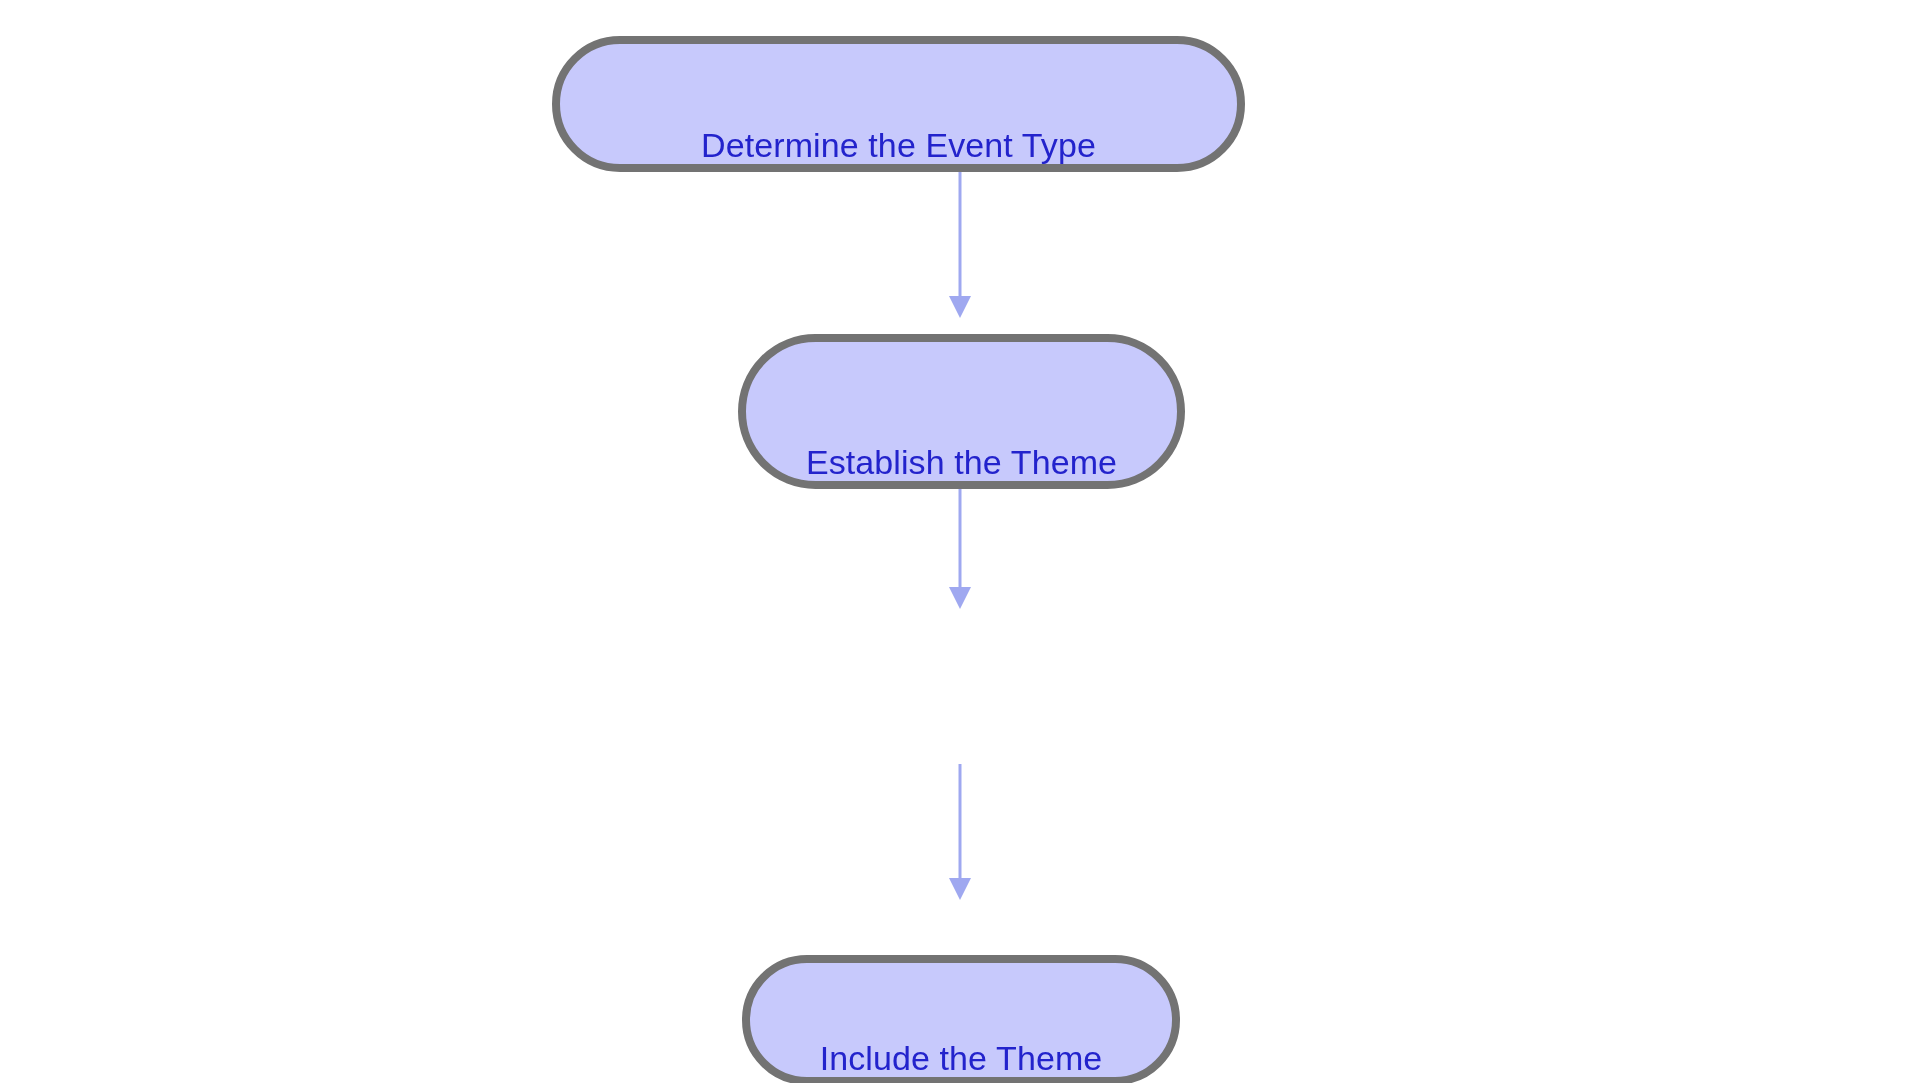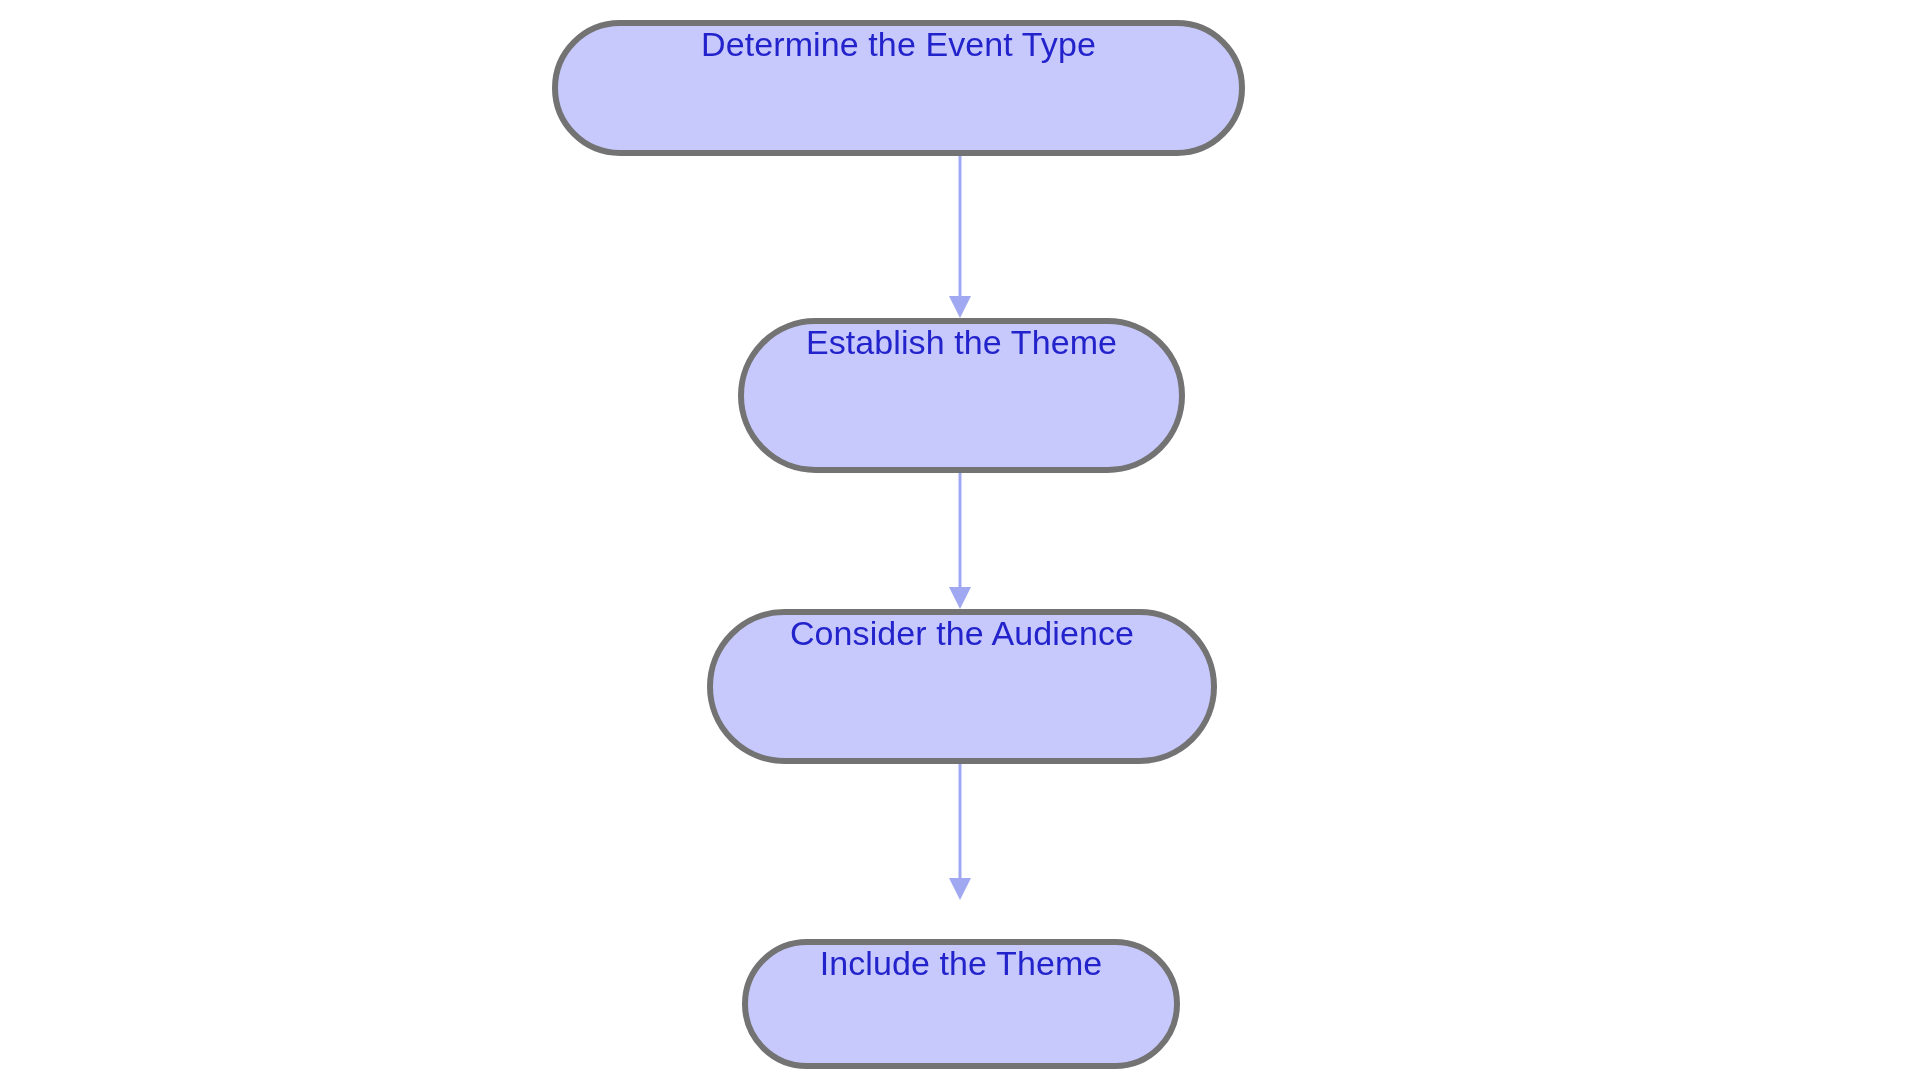--- a/index.html
+++ b/index.html
@@ -20,26 +20,27 @@
     width: 1920px;
     height: 1083px;
     background: #ffffff;
   }
 
   
   .node {
     position: absolute;
     box-sizing: border-box;
     display: flex;
-    align-items: flex-start;
+    align-items: flex-end;
     justify-content: center;
     background: #c7c9fc;
-    border: 6px solid #737373;
+    border: 8px solid #737373;
     border-radius: 9999px;
     text-align: center;
+    margin-top: 16px;
   }
   .node-label {
     color: #2323cc;
     font-family: "Liberation Sans", sans-serif;
     font-size: 34px;
     font-weight: 400;
     letter-spacing: 0.1px;
     line-height: 1.1;
     white-space: nowrap;
     user-select: none;
@@ -94,21 +95,18 @@
   </svg>
 
   <div class="node" id="node-0">
     <span class="node-label">Determine the Event Type</span>
   </div>
 
   <div class="node" id="node-1">
     <span class="node-label">Establish the Theme</span>
   </div>
 
-  <div class="node" id="node-2">
-    <span class="node-label">Consider the Audience</span>
-  </div>
 
   <div class="node" id="node-3">
     <span class="node-label">Include the Theme</span>
   </div>
 
 </div>
 
 </body></html>

